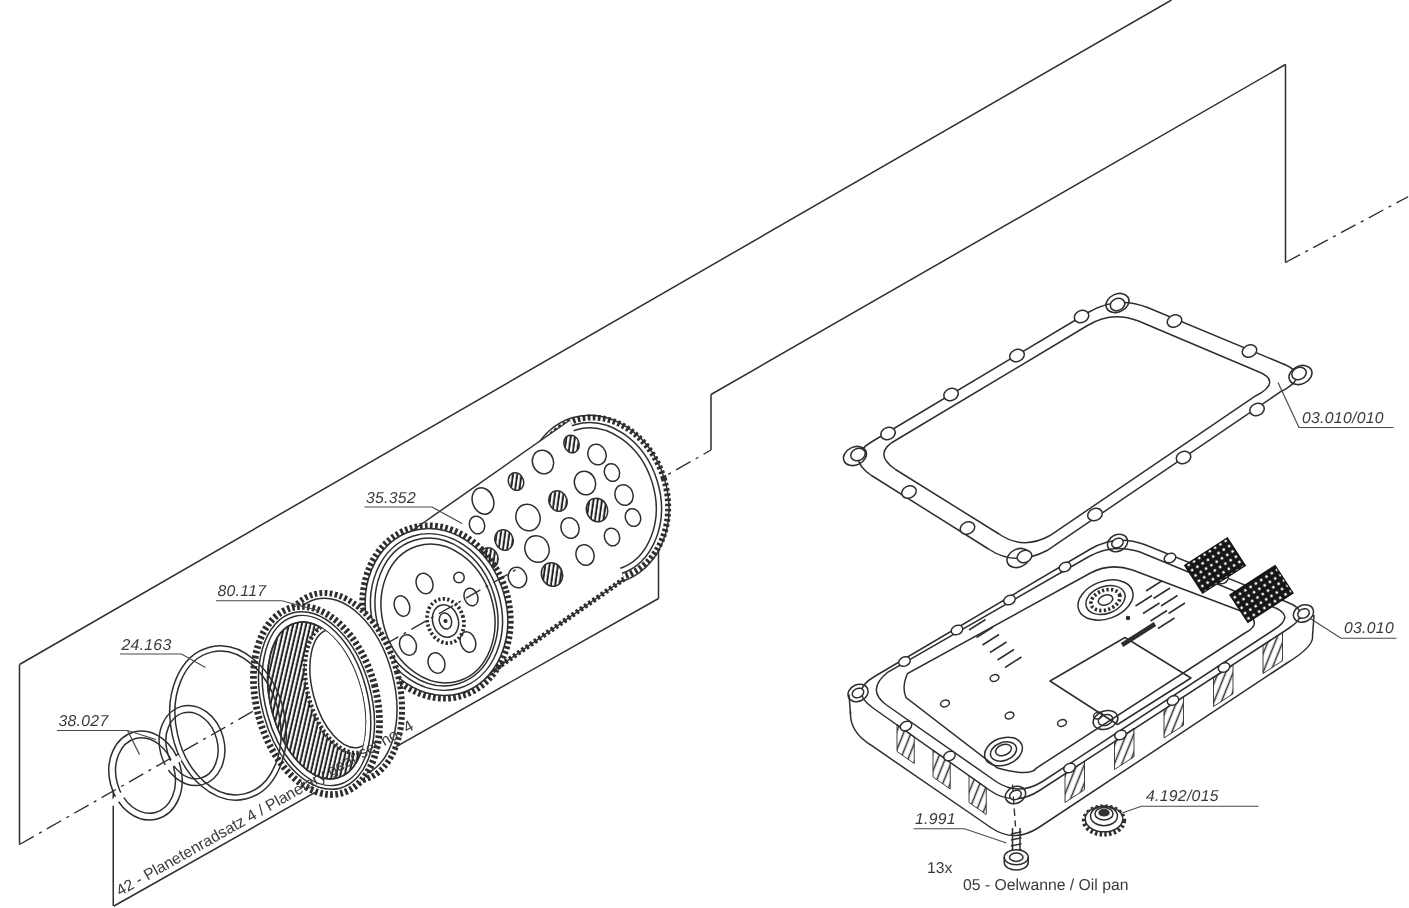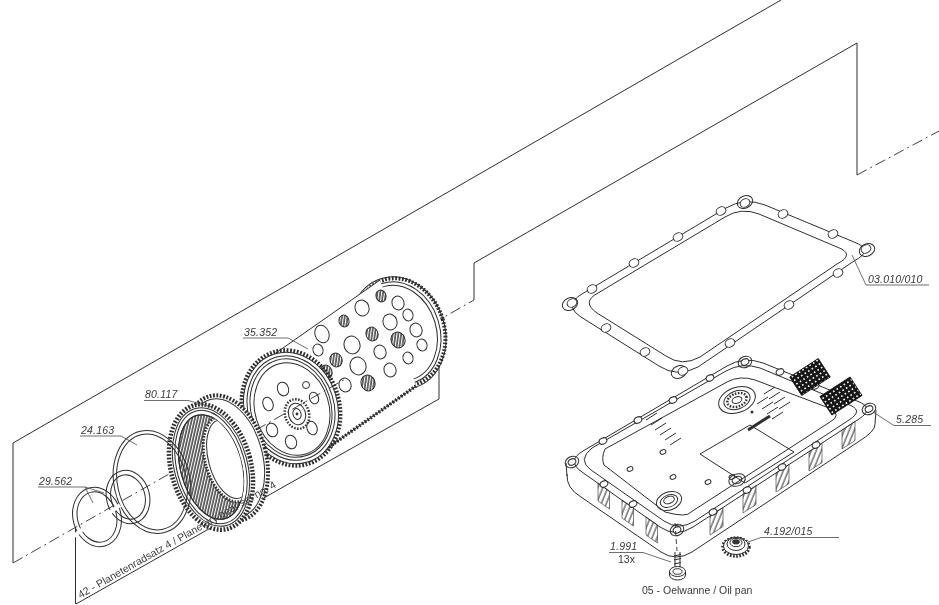--- a/index.html
+++ b/index.html
@@ -5,21 +5,21 @@
   html,body{margin:0;padding:0;background:#fff;}
   .stage{
     position:relative;width:939px;height:605px;background:#ffffff;overflow:hidden;
     font-family:"Liberation Sans", sans-serif;
   }
   .stage svg{position:absolute;left:0;top:0;}
   .lbl{
     position:absolute;font-size:10.5px;letter-spacing:.2px;color:#3a3a3a;
     white-space:nowrap;line-height:11px;cursor:default;font-style:italic;
   }
-  .qty{position:absolute;font-size:10.5px;color:#3a3a3a;white-space:nowrap;line-height:11px;}
+  .qty{position:absolute;font-size:10.5px;color:#3a3a3a;white-space:nowrap;line-height:11px;margin-top:20px;}
   .caption{position:absolute;font-size:10.5px;color:#3a3a3a;white-space:nowrap;line-height:13px;}
   .caption.rot{transform-origin:0 100%;transform:rotate(-29.6deg);}
 </style>
 </head>
 <body>
 
 <div class="stage">
 
 <svg width="939" height="605" viewBox="0 0 939 605">
   <defs>
@@ -299,24 +299,24 @@
     <path d="M852 255 L866 285 L929 285"></path>
     <path d="M873 412 L894 425.5 L931 425.5"></path>
     <path d="M748 542 L761 537.5 L839 537.5"></path>
     <path d="M609 552.5 L643 552.5 L671 562"></path>
   </g>
 </svg>
 
 <div class="lbl" style="left:244px;top:327px">35.352</div>
 <div class="lbl" style="left:145px;top:389px">80.117</div>
 <div class="lbl" style="left:81px;top:425px">24.163</div>
-<div class="lbl" style="left:39px;top:476px">29.562</div>
+<div class="lbl" style="left:39px;top:476px">38.027</div>
 
 <div class="lbl" style="left:868px;top:274px">03.010/010</div>
-<div class="lbl" style="left:896px;top:414px">5.285</div>
+<div class="lbl" style="left:896px;top:414px">03.010</div>
 <div class="lbl" style="left:764px;top:526px">4.192/015</div>
 <div class="lbl" style="left:610px;top:541px">1.991</div>
 <div class="qty" style="left:618px;top:554px">13x</div>
 
 <div class="caption rot" style="left:82px;top:588px">42 - Planetenradsatz 4 / Planetary gear set no. 4</div>
 <div class="caption" style="left:642px;top:584px">05 - Oelwanne / Oil pan</div>
 
 </div>
 
 </body></html>

